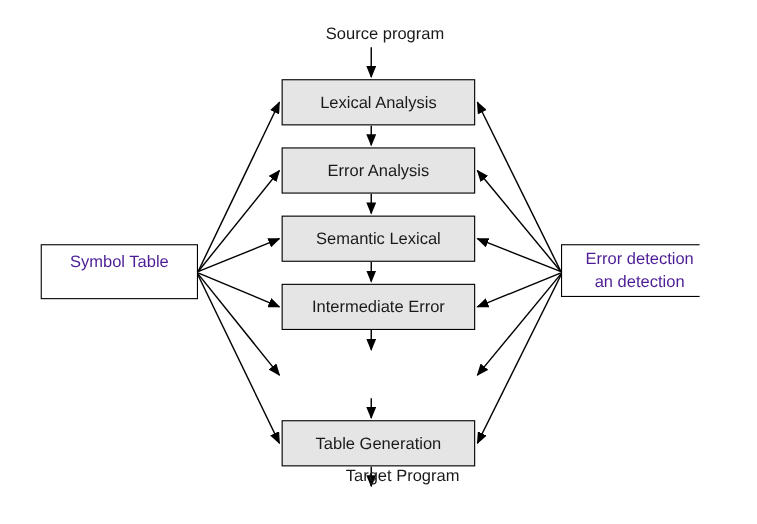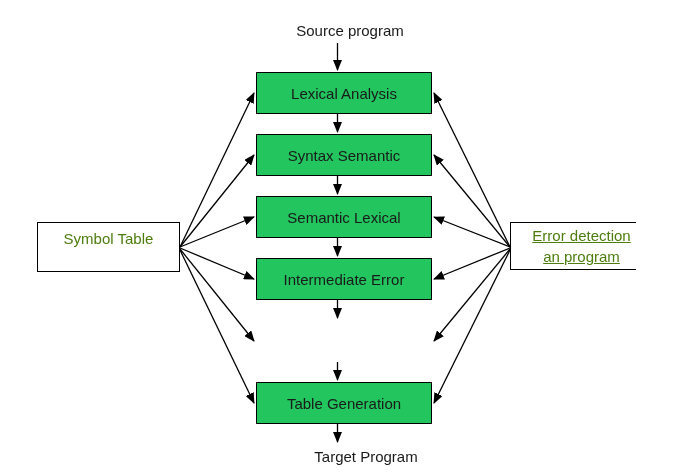--- a/index.html
+++ b/index.html
@@ -23,62 +23,61 @@
     height: 476px;
   }
   .flow-label {
     position: absolute;
     font-size: 15px;
     color: #1a1a1a;
     white-space: nowrap;
     transform: translateX(-50%);
   }
   .flow-label.source { left: 350px; top: 22px; }
-  .flow-label.target { left: 366px; top: 448px; }
+  .flow-label.target { left: 366px; top: 424px; }
   .phase-box {
     position: absolute;
     left: 256px;
     width: 176px;
     height: 42px;
     border: 1.5px solid #000000;
-    background: #22c55e;
+    background: #e5e5e5;
     box-sizing: border-box;
     display: flex;
     align-items: center;
     justify-content: center;
     font-size: 15px;
     color: #1a1a1a;
     white-space: nowrap;
   }
   .side-box {
     position: absolute;
     border: 1.5px solid #000000;
     background: #ffffff;
     box-sizing: border-box;
     font-size: 15px;
-    color: #4d7c0f;
+    color: #4c1d95;
     text-align: center;
   }
   .side-box.symbol {
     left: 37px;
     top: 222px;
     width: 143px;
     height: 50px;
     padding-top: 7px;
   }
   .side-box.error {
     left: 510px;
     top: 222px;
     width: 143px;
     height: 48px;
     display: flex;
     flex-direction: column;
     justify-content: center;
     line-height: 21px;
-    text-decoration: underline;
   }
   .side-box .line { white-space: nowrap; }
 </style>
 </head>
 <body>
 
 <div class="canvas">
 
   <svg class="connector-layer" viewBox="0 0 688 476" xmlns="http://www.w3.org/2000/svg" aria-hidden="true">
     <defs>
@@ -113,27 +112,27 @@
       <line x1="510" y1="248" x2="434" y2="279" marker-end="url(#arrowhead)"></line>
       <line x1="510" y1="249" x2="434" y2="341" marker-end="url(#arrowhead)"></line>
       <line x1="510" y1="250" x2="434" y2="403" marker-end="url(#arrowhead)"></line>
     </g>
   </svg>
 
   <div class="flow-label source">Source program</div>
   <div class="flow-label target">Target Program</div>
 
   <div class="phase-box" style="top:72px">Lexical Analysis</div>
-  <div class="phase-box" style="top:134px">Syntax Semantic</div>
+  <div class="phase-box" style="top:134px">Error Analysis</div>
   <div class="phase-box" style="top:196px">Semantic Lexical</div>
   <div class="phase-box" style="top:258px">Intermediate Error</div>
   <div class="phase-box" style="top:382px">Table Generation</div>
 
   <div class="side-box symbol">
     <span class="line">Symbol Table</span>
   </div>
 
   <div class="side-box error">
     <div class="line">Error detection</div>
-    <div class="line">an program</div>
+    <div class="line">an detection</div>
   </div>
 
 </div>
 
 </body></html>

